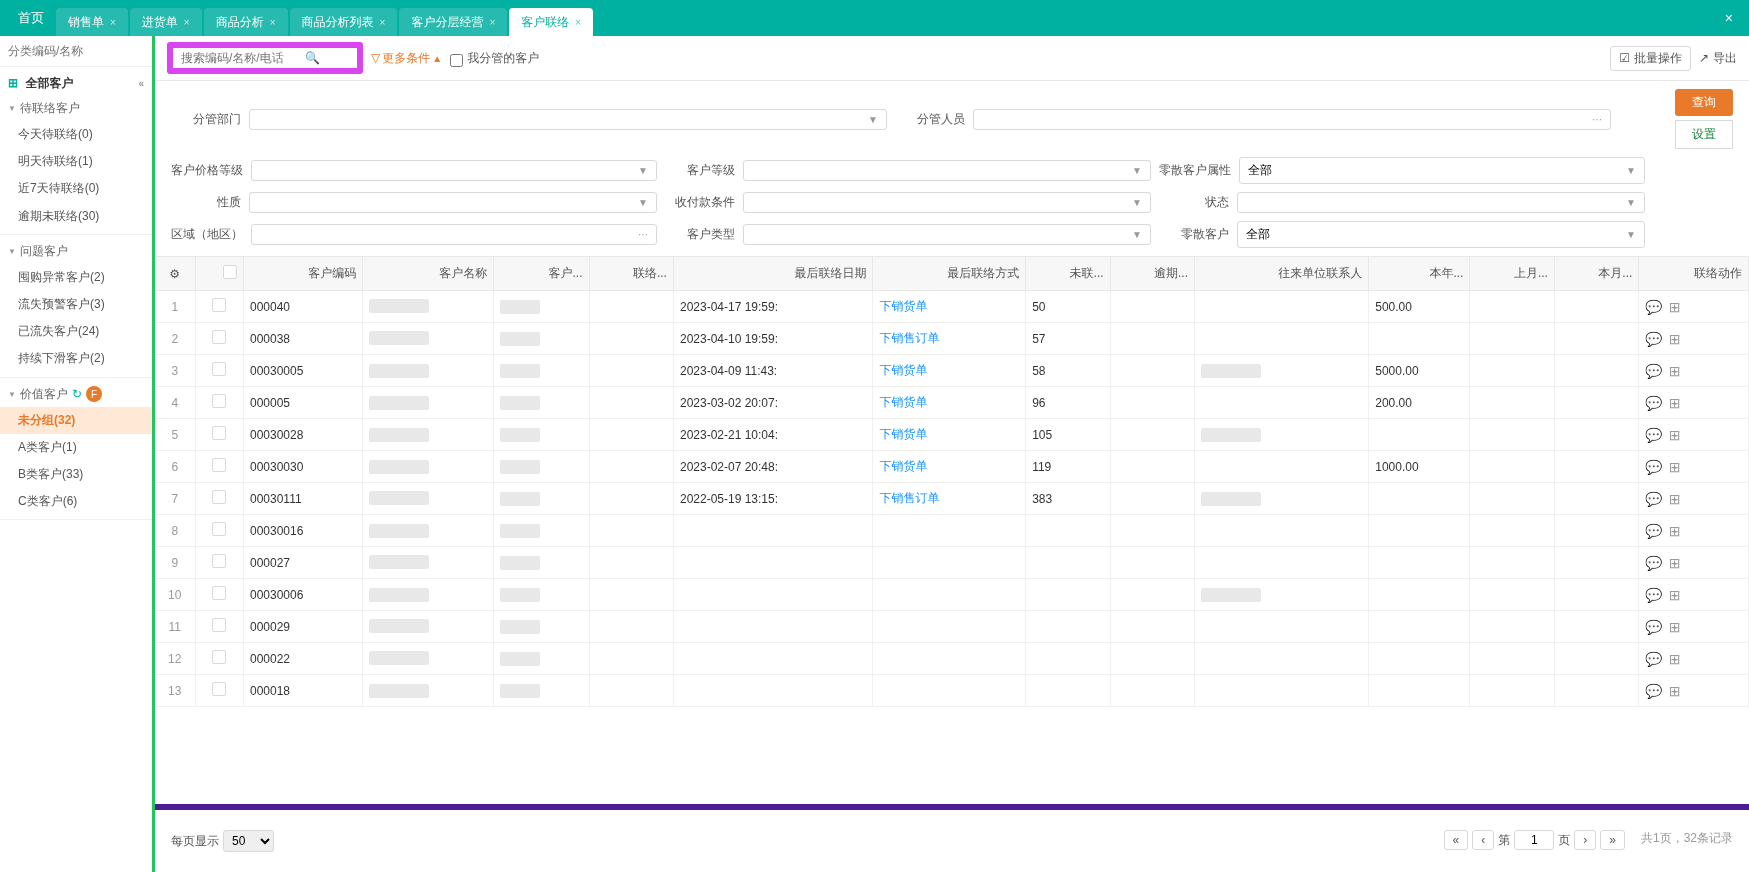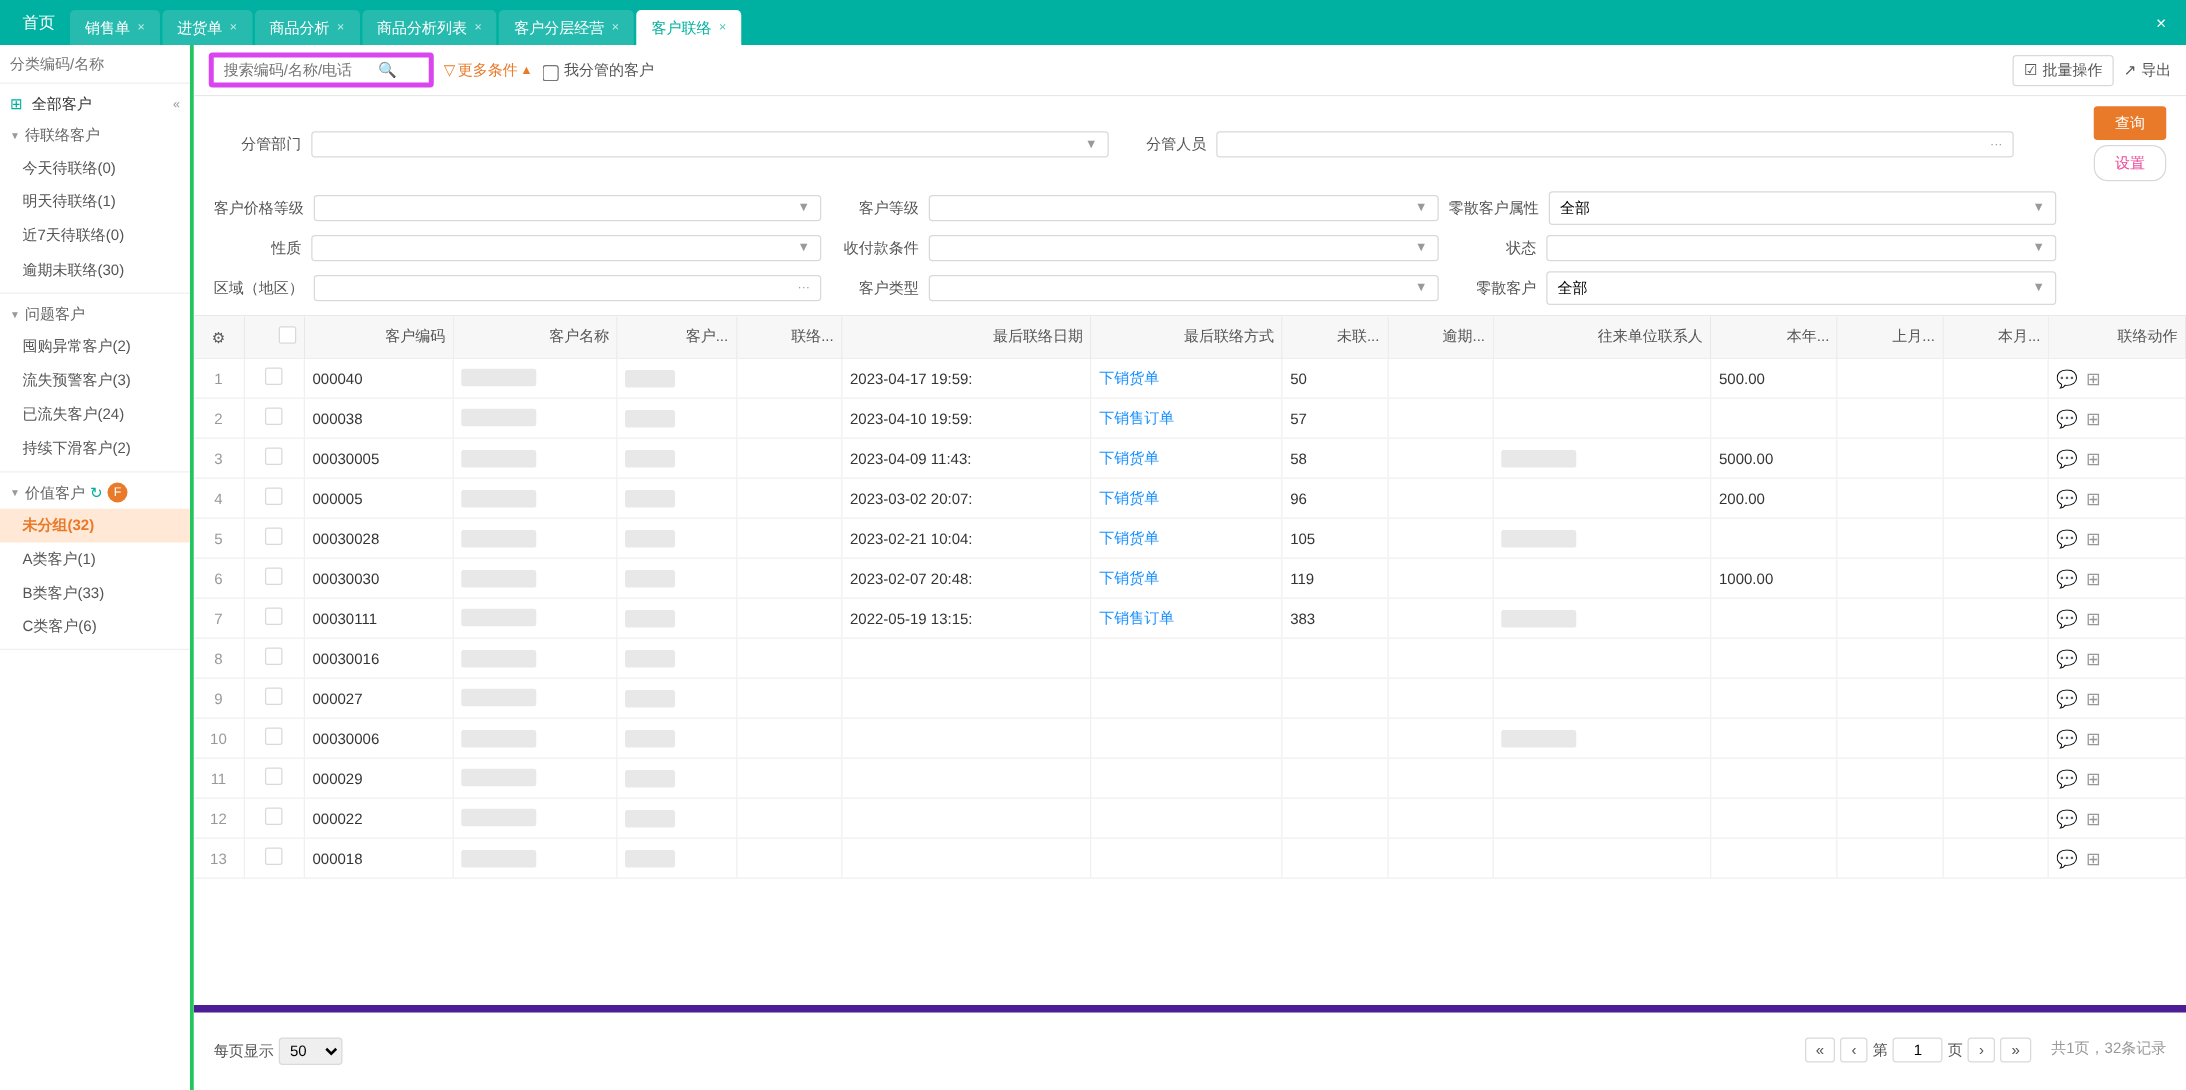--- a/index.html
+++ b/index.html
@@ -77,21 +77,21 @@
       border: none;
       outline: none;
       font-size: 12px;
       color: #999;
     }
     .sidebar-section-header {
       display: flex;
       align-items: center;
       justify-content: space-between;
       padding: 8px 8px 4px 8px;
-      font-weight: normal;
+      font-weight: bold;
       color: #333;
       cursor: pointer;
     }
     .sidebar-section-header .grid-icon {
       margin-right: 4px;
       color: #00b0a0;
     }
     .sidebar-collapse-btn {
       color: #999;
       font-size: 10px;
@@ -139,25 +139,25 @@
       display: flex;
       align-items: center;
       padding: 6px 12px;
       background: #fff;
       border-bottom: 1px solid #e8e8e8;
       gap: 8px;
     }
     .filter-search {
       display: flex;
       align-items: center;
-      border: 4px solid #d946ef;
+      border: 6px solid #d946ef;
       border-radius: 3px;
       padding: 3px 8px;
       gap: 4px;
-      width: 180px;
+      width: 196px;
     }
     .filter-search input {
       border: none;
       outline: none;
       font-size: 12px;
       color: #999;
       width: 120px;
     }
     .more-conditions {
       color: #e87a2a;
@@ -258,24 +258,24 @@
       background: #e87a2a;
       color: #fff;
       border: none;
       padding: 5px 16px;
       border-radius: 3px;
       cursor: pointer;
       font-size: 12px;
     }
     .btn-reset {
       background: #fff;
-      color: #ec4899;
+      color: #15803d;
       border: 1px solid #d9d9d9;
       padding: 5px 16px;
-      border-radius: 11px;
+      border-radius: 0;
       cursor: pointer;
       font-size: 12px;
     }
 
     
     .table-container {
       flex: 1;
       overflow: auto;
       background: #fff;
     }

